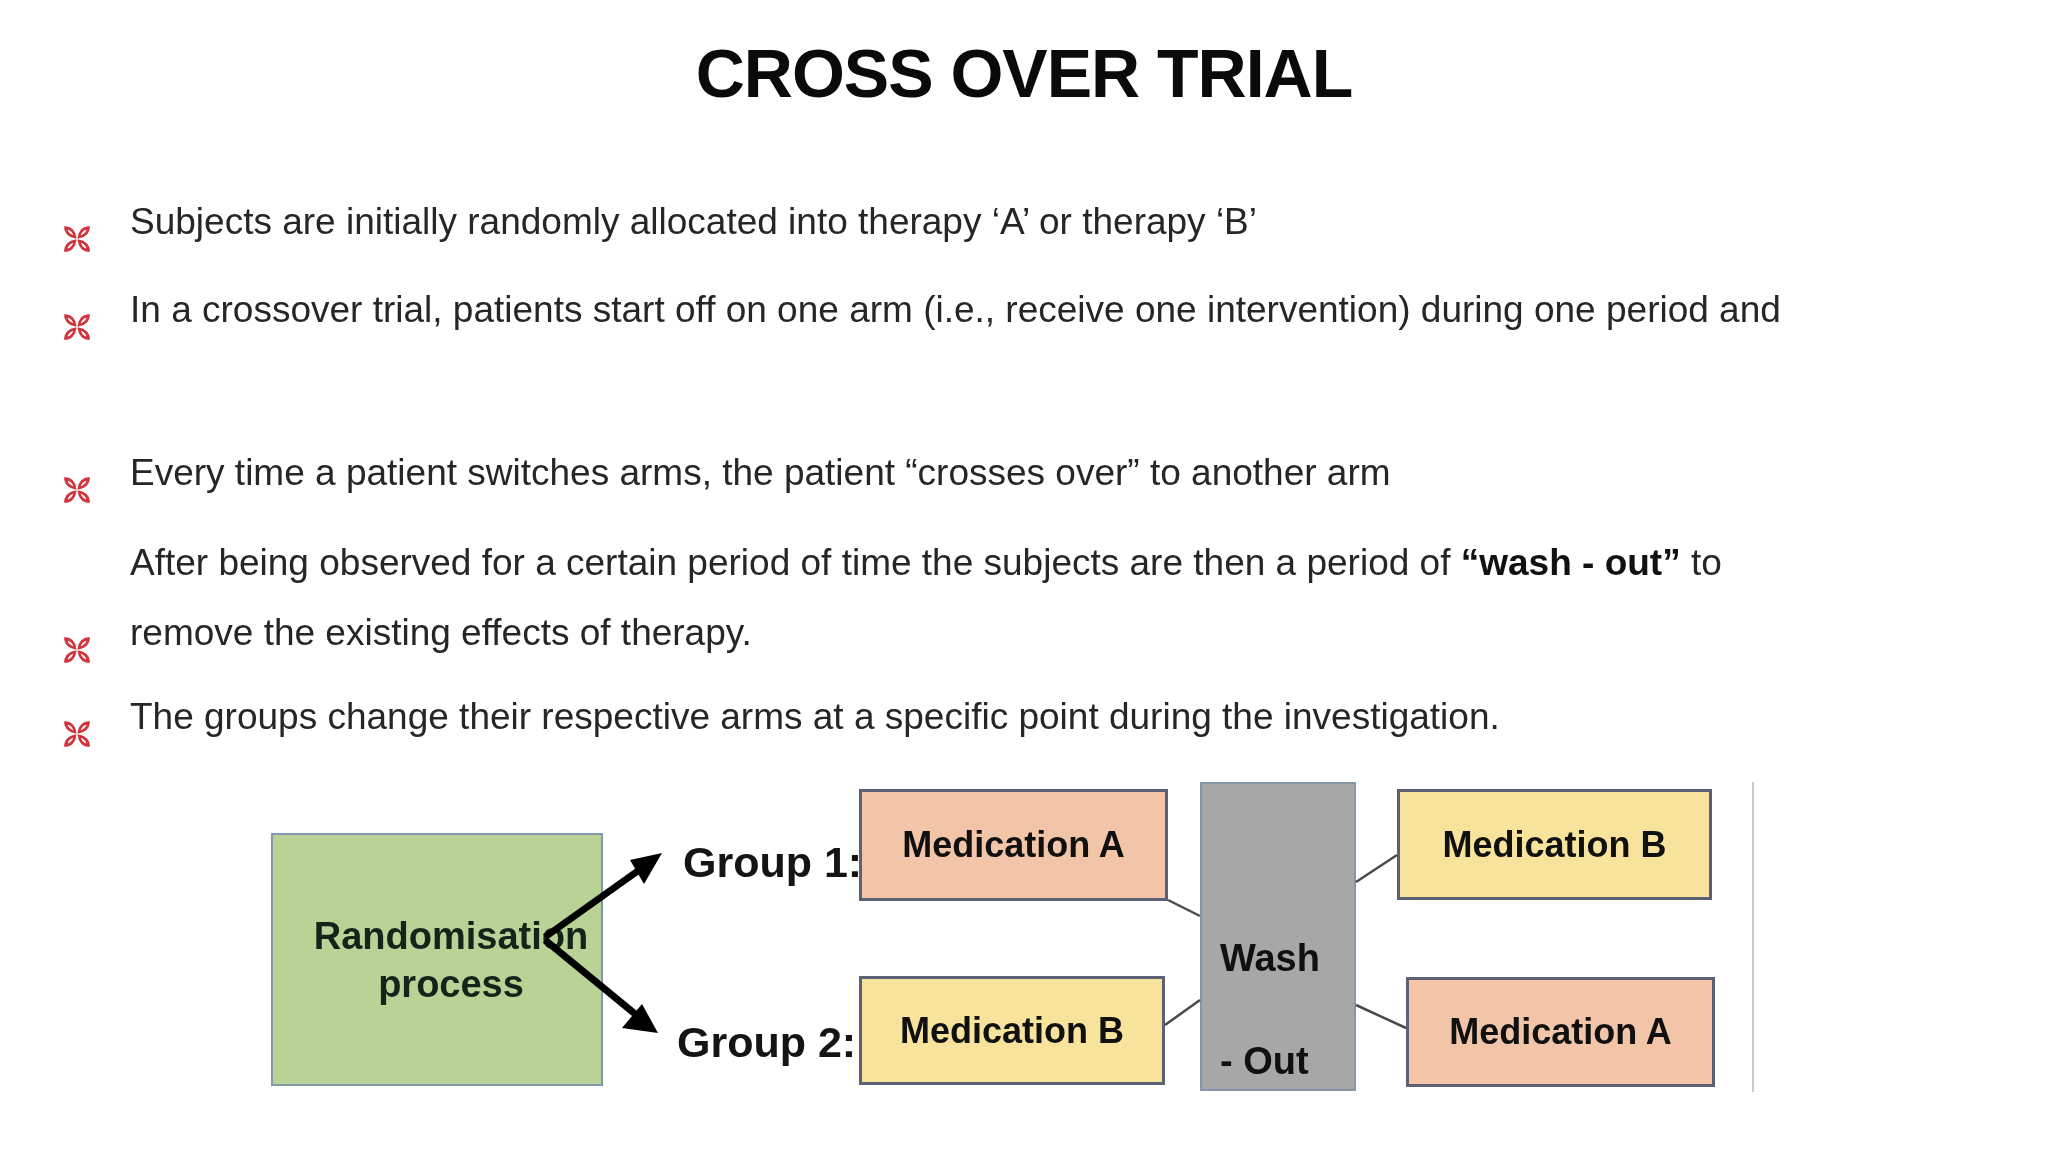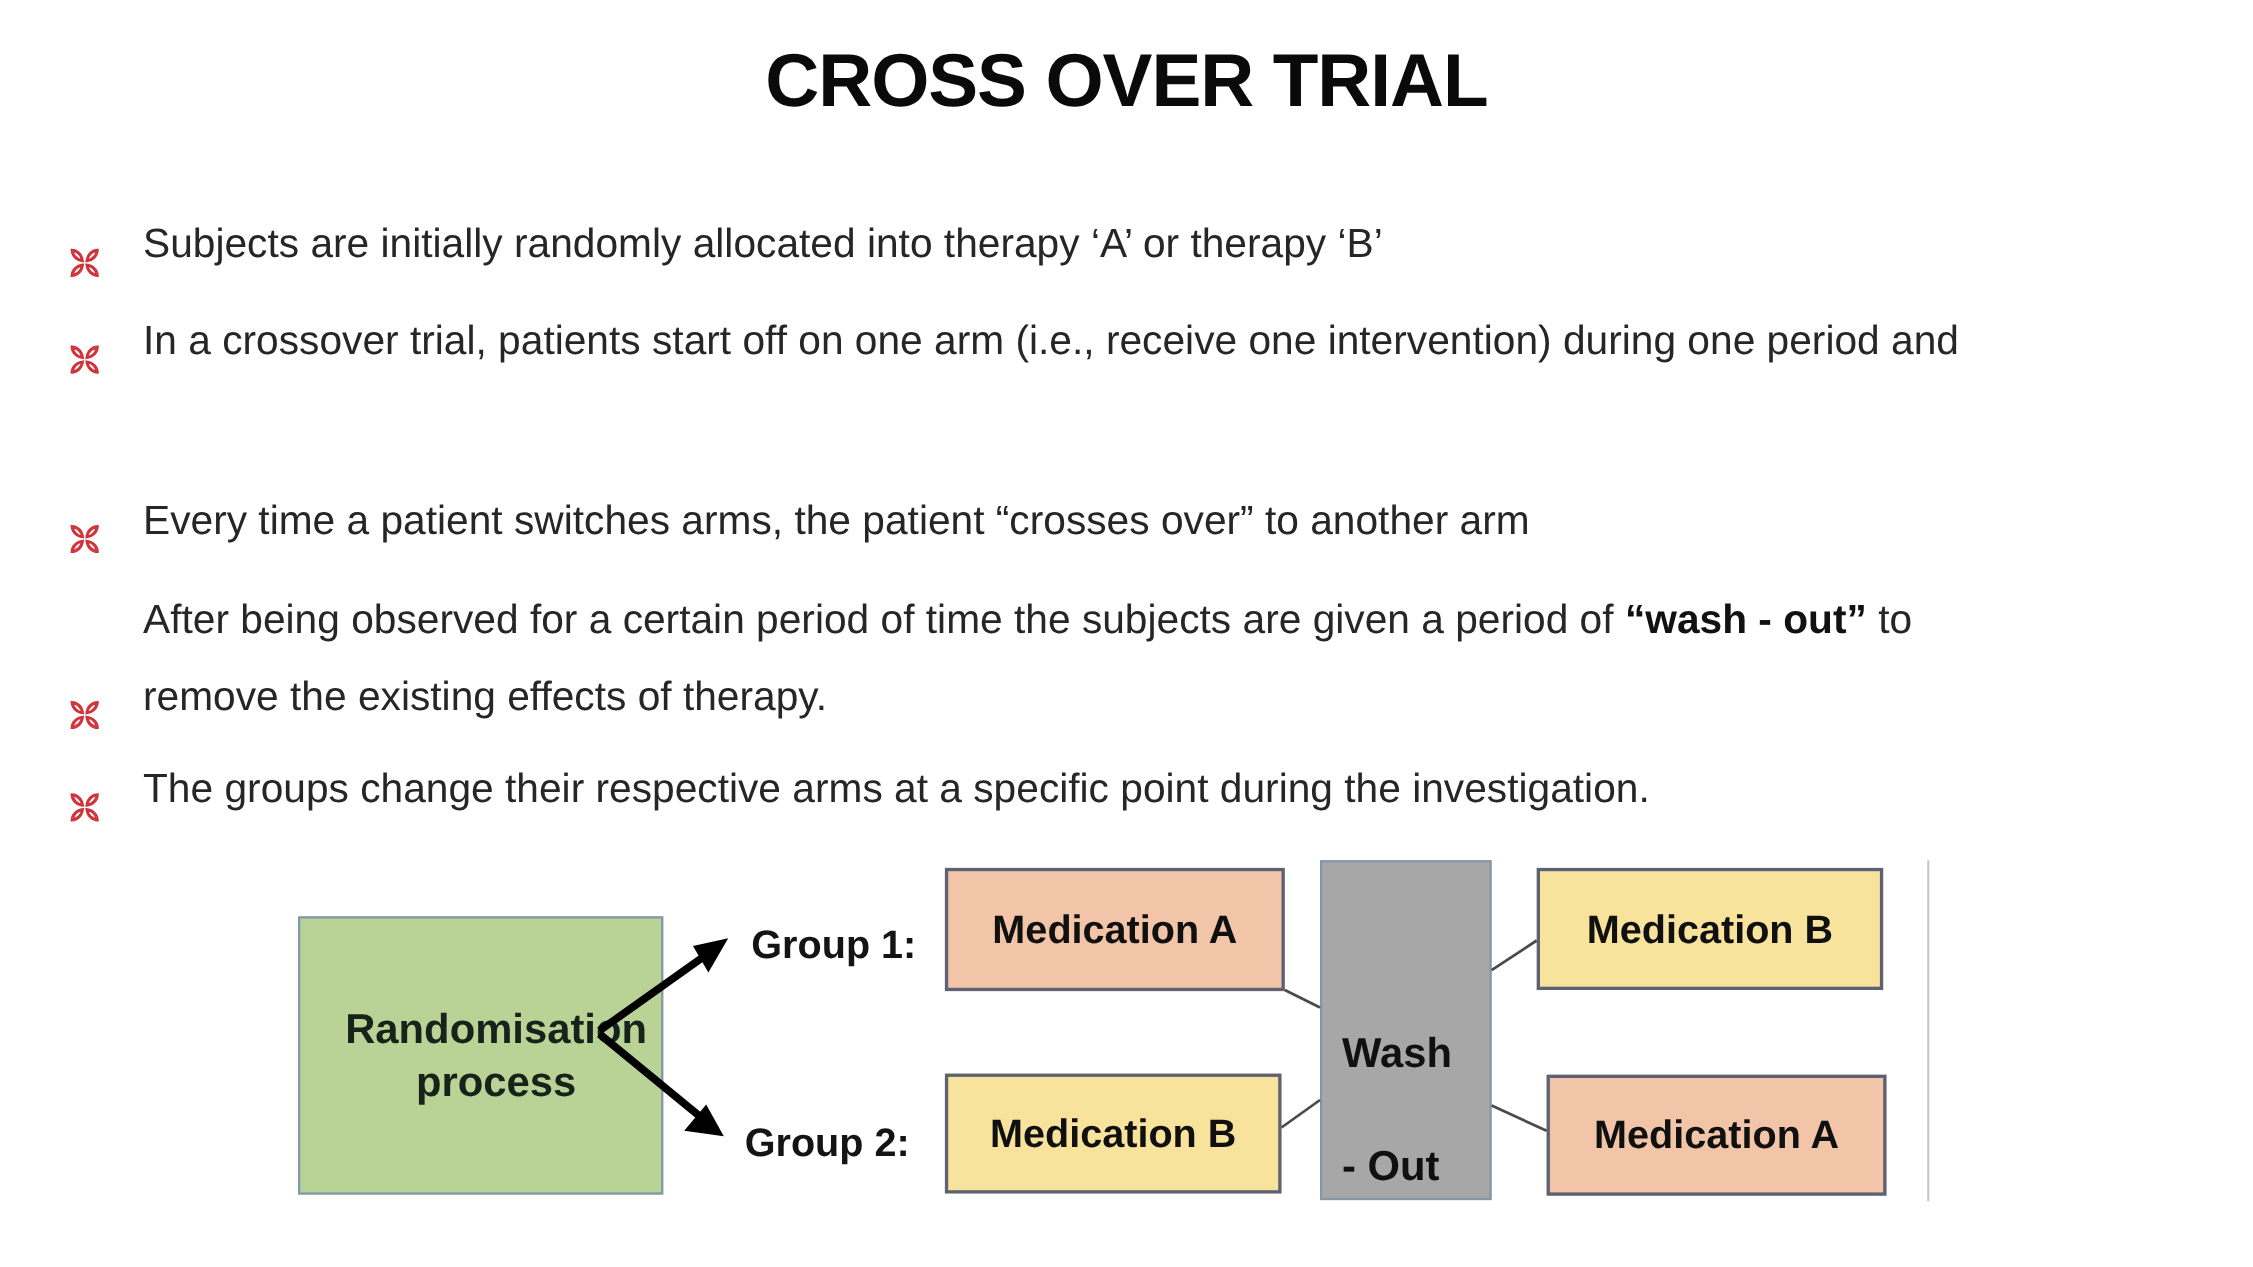--- a/index.html
+++ b/index.html
@@ -39,21 +39,21 @@
   .g1p1{left:859px;top:789px;width:309px;height:112px;}
   .g2p1{left:859px;top:976px;width:306px;height:109px;}
   .g1p2{left:1397px;top:789px;width:315px;height:111px;}
   .g2p2{left:1406px;top:977px;width:309px;height:110px;}
   .washout{
     left:1200px;top:782px;width:156px;height:309px;background:#a7a7a7;
     border:2px solid #8596a8;flex-direction:column;align-items:flex-start;
     justify-content:space-between;padding:146px 0 0 18px;font-size:38px;line-height:56px;
   }
   .group-label{
-    position:absolute;font-size:36px;font-weight:bold;color:#141414;white-space:nowrap;
+    position:absolute;font-size:43px;font-weight:bold;color:#141414;white-space:nowrap;
   }
   .group1{left:683px;top:838px;}
   .group2{left:677px;top:1018px;}
 
   svg.overlay{position:absolute;left:0;top:0;pointer-events:none;}
 </style>
 </head>
 <body>
 
 <div class="slide">
@@ -149,21 +149,21 @@
             <path d="M18,16 C14,11 14,5 18,1 C22,5 22,11 18,16 Z"></path>
             <path d="M18,14.5 C15.6,11 15.6,6 18,3 C20.4,6 20.4,11 18,14.5 Z"></path>
           </g>
         <g transform="rotate(315 18 18)">
             <path d="M18,16 C14,11 14,5 18,1 C22,5 22,11 18,16 Z"></path>
             <path d="M18,14.5 C15.6,11 15.6,6 18,3 C20.4,6 20.4,11 18,14.5 Z"></path>
           </g>
       </g>
     </svg>
     <div class="btext">
-      <span class="line"><span>After being observed for a certain period of time the subjects are given a period of </span><span class="bold-seg">“wash - out”</span><span> to</span></span>
+      <span class="line"><span>After being observed for a certain period of time the subjects are then a period of </span><span class="bold-seg">“wash - out”</span><span> to</span></span>
       <span class="line">remove the existing effects of therapy.</span>
     </div>
   </div>
 
   <div class="bullet" style="left:59px;top:682px;">
     <svg class="marker" viewBox="0 0 36 36">
       <g fill="none" stroke="#cf3339" stroke-width="1.6">
         <g transform="rotate(45 18 18)">
             <path d="M18,16 C14,11 14,5 18,1 C22,5 22,11 18,16 Z"></path>
             <path d="M18,14.5 C15.6,11 15.6,6 18,3 C20.4,6 20.4,11 18,14.5 Z"></path>

